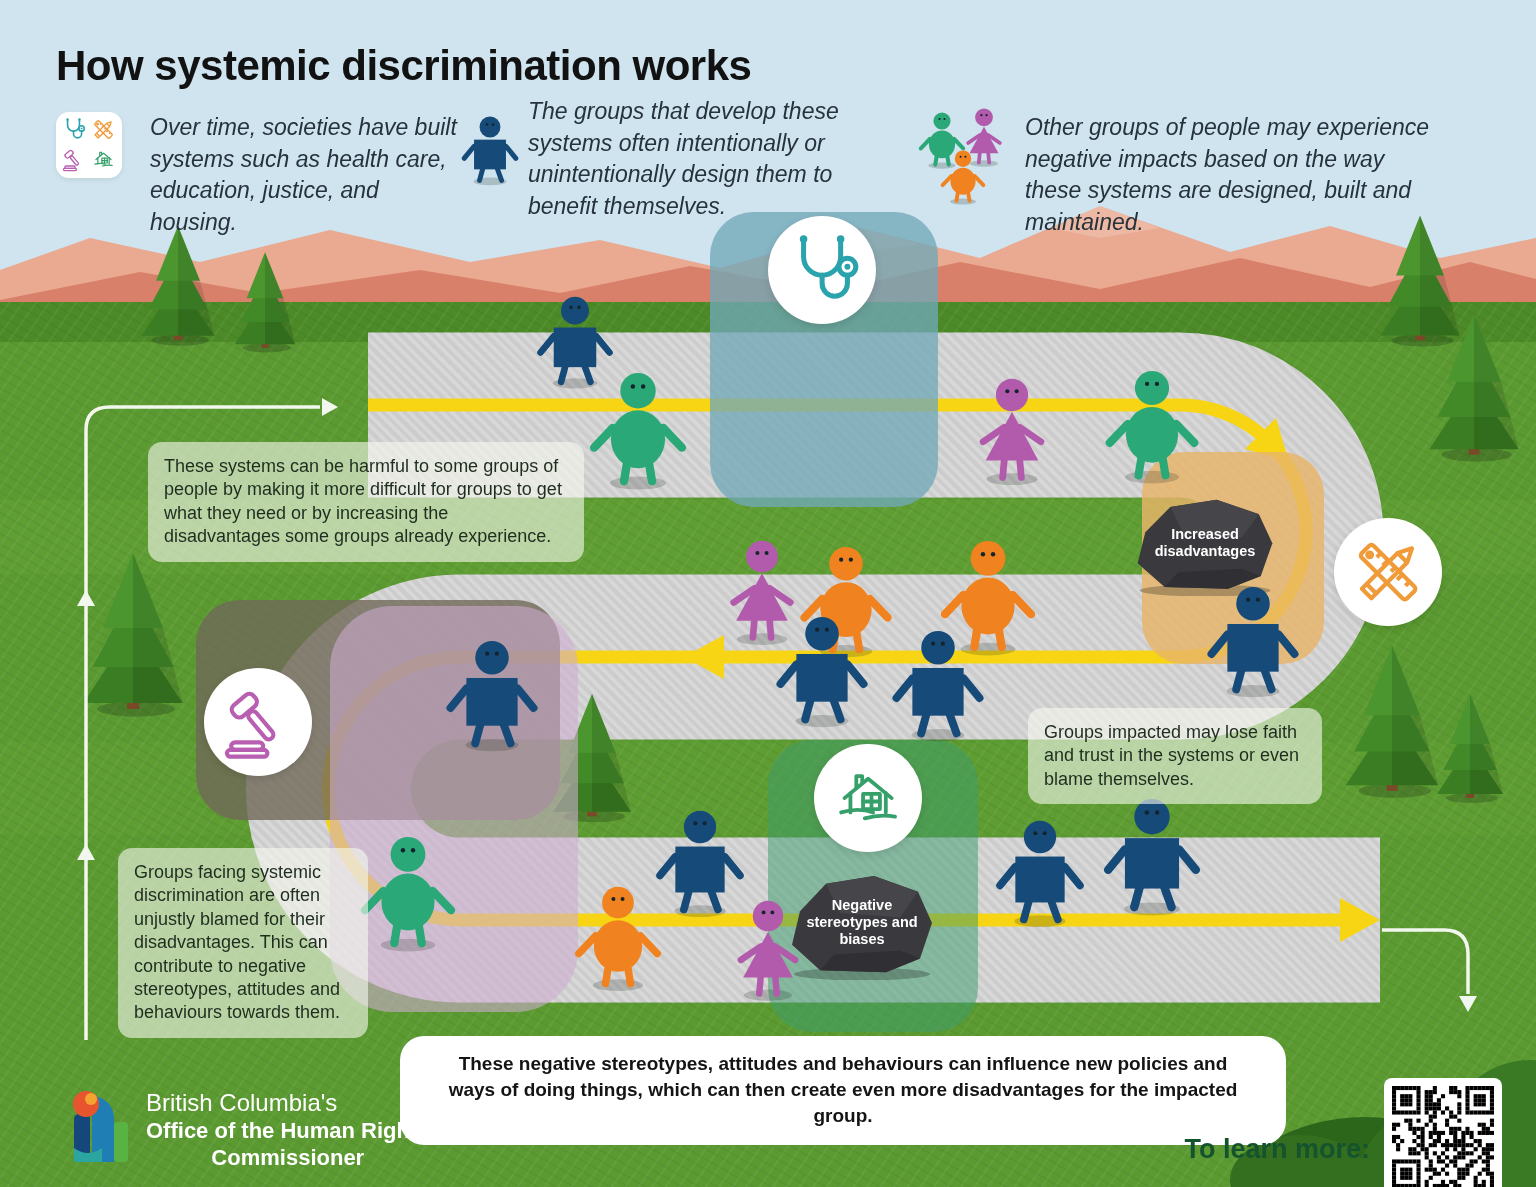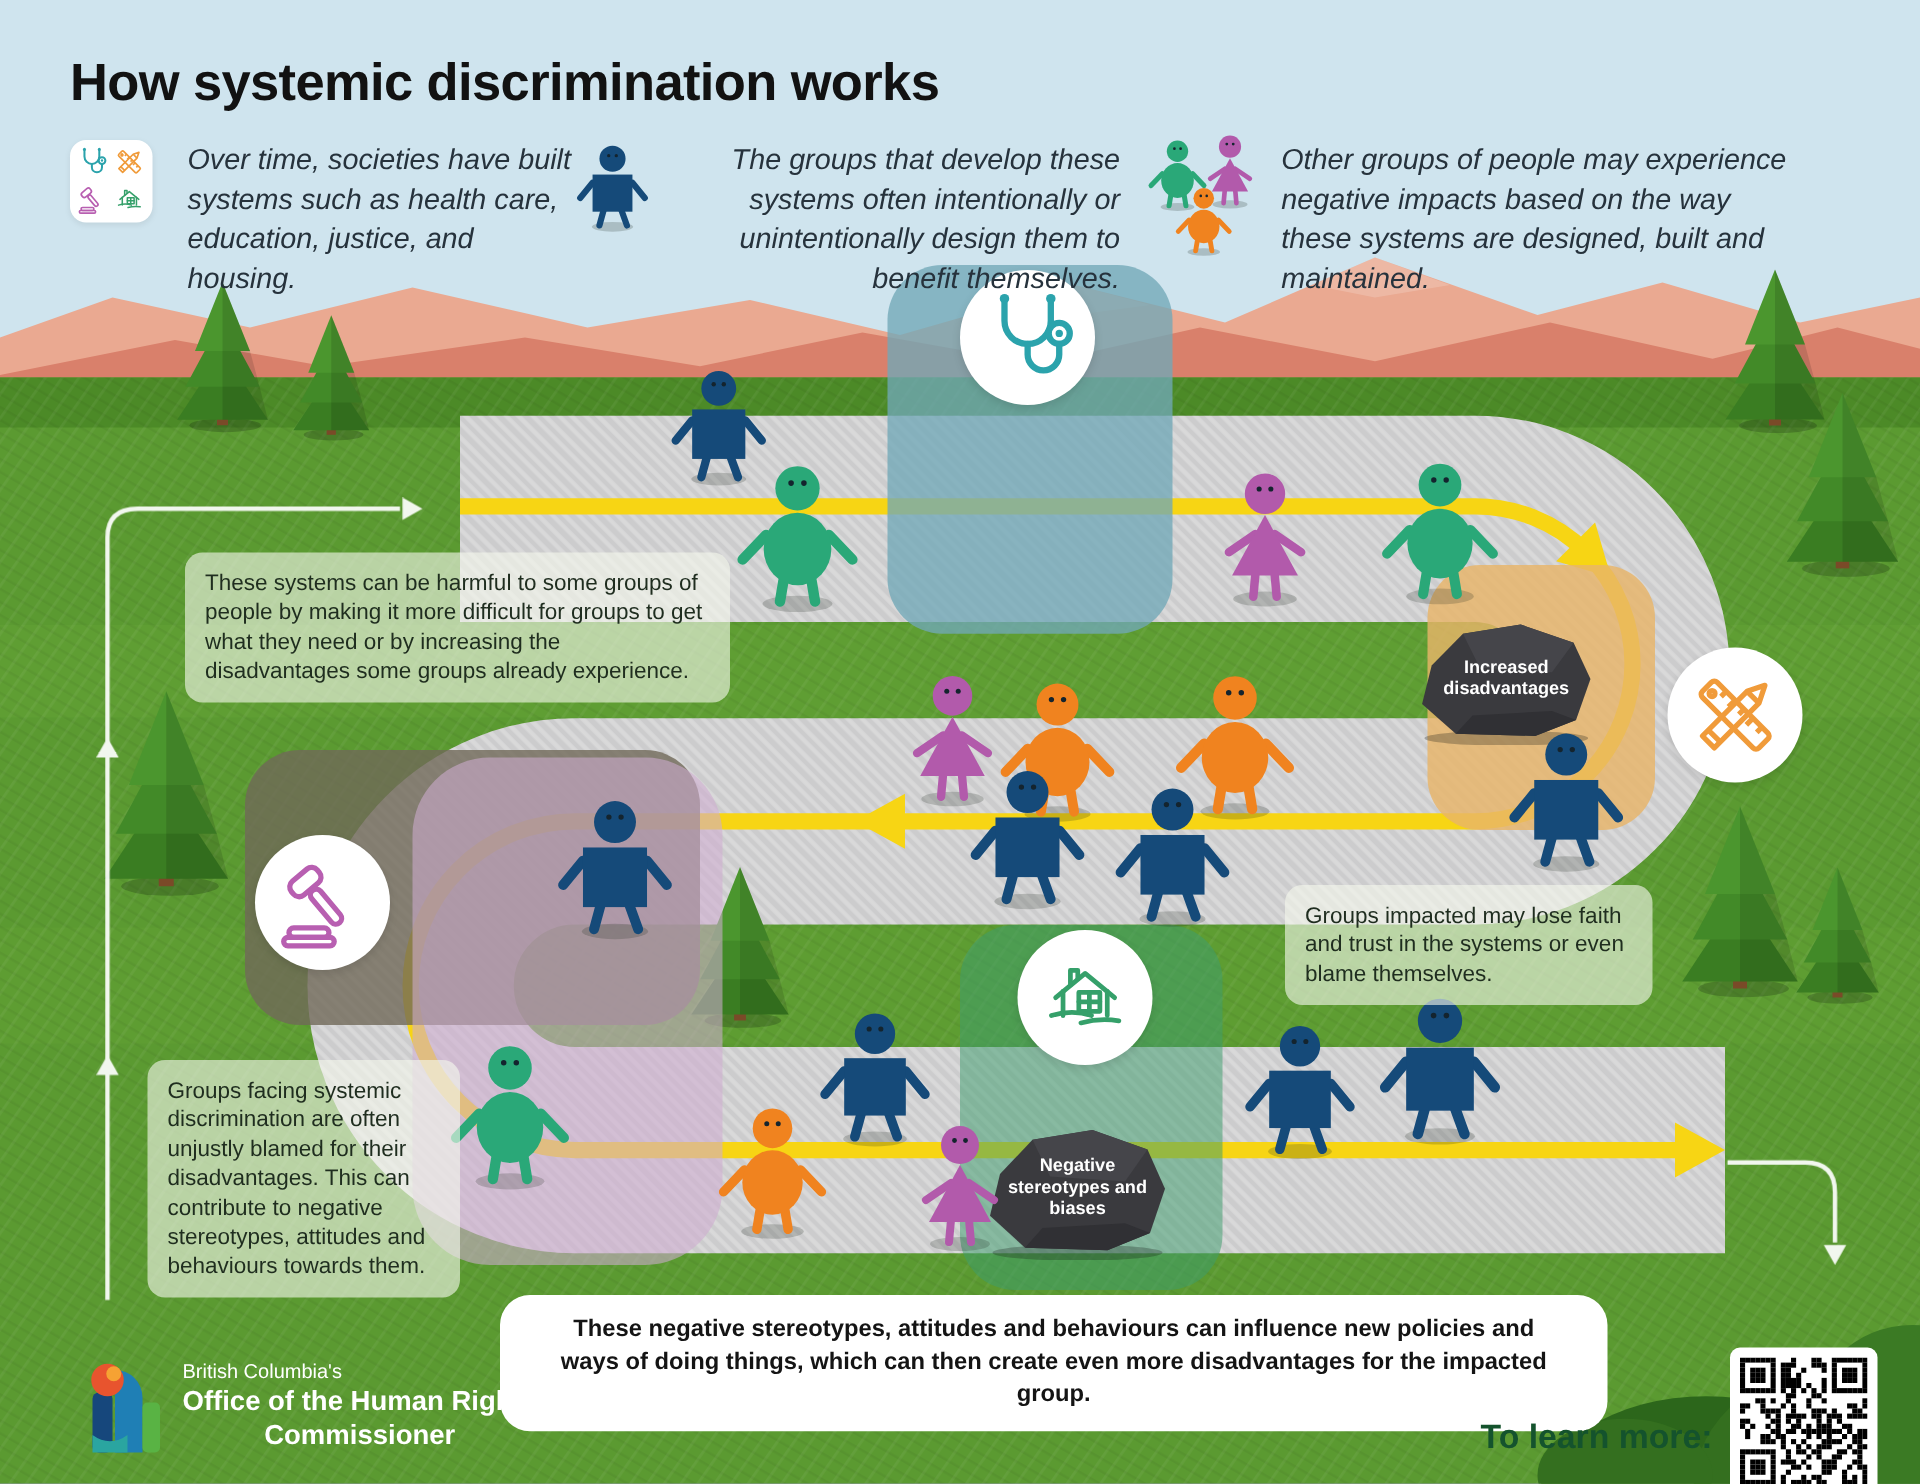--- a/index.html
+++ b/index.html
@@ -23,28 +23,28 @@
   #people-layer{position:absolute;left:0;top:0;z-index:5;pointer-events:none;}
   .callout{position:absolute;z-index:6;background:rgba(243,247,236,0.62);border-radius:14px;
     padding:13px 16px;color:#1f2d1f;font-size:18px;font-weight:400;line-height:1.3;margin-top:12px;}
   #cycle-pill{position:absolute;z-index:6;background:#ffffff;border-radius:24px;
     padding:15px 44px;text-align:center;color:#141414;font-size:19px;font-weight:700;line-height:1.38;}
   #header{position:absolute;left:0;top:0;width:100%;z-index:6;}
   #page-title{position:absolute;left:56px;top:42px;font-size:42px;font-weight:700;
     letter-spacing:-0.5px;color:#121212;}
   .intro-text{position:absolute;font-style:italic;font-size:23px;line-height:1.38;color:#26323c;}
   #intro-text-1{left:150px;top:112px;width:310px;}
-  #intro-text-2{left:528px;top:112px;width:368px;text-align:right;}
+  #intro-text-2{left:528px;top:96px;width:368px;}
   #intro-text-3{left:1025px;top:112px;width:420px;}
   #systems-icon-box{position:absolute;left:56px;top:112px;width:66px;height:66px;background:#fff;
     border-radius:13px;display:grid;grid-template-columns:1fr 1fr;gap:1px;padding:4px;
     box-shadow:0 2px 5px rgba(0,0,0,0.08);}
   #systems-icon-box svg{width:27px;height:27px;}
   #footer-logo{position:absolute;left:70px;top:1088px;z-index:6;display:flex;gap:14px;color:#fff;}
-  #logo-text .l1{font-size:16px;font-weight:400;line-height:1.25;}
+  #logo-text .l1{font-size:24px;font-weight:400;line-height:1.25;}
   #logo-text .l2,#logo-text .l3{font-size:22px;font-weight:700;line-height:1.22;text-align:center;}
   #learn-more{position:absolute;left:1120px;top:1134px;width:250px;z-index:6;text-align:right;
     color:#14532d;font-size:27px;font-weight:700;}
   #qr-box{position:absolute;left:1384px;top:1078px;width:118px;height:118px;z-index:6;
     background:#fff;border-radius:8px;padding:8px;}
   .ic{color:#000;}
 </style>
 </head>
 <body>
 
@@ -254,21 +254,21 @@
 
   <div class="rock" style="left:1128px;top:496px;width:154px;height:100px;">
     <svg viewBox="0 0 160 110" preserveAspectRatio="none">
       <ellipse cx="80" cy="104" rx="68" ry="6.5" fill="rgba(20,25,20,0.28)"></ellipse>
       <path d="M18,40 L44,12 L92,4 L136,20 L150,52 L138,88 L104,102 L38,100 L10,74 Z" fill="var(--rock)"></path>
       <path d="M44,12 L92,4 L136,20 L118,46 L58,42 Z" fill="#45454a"></path>
       <path d="M38,100 L104,102 L138,88 L118,80 L52,84 Z" fill="#303034"></path>
     </svg>
     <div class="rock-label">Increased disadvantages</div>
   </div>
-  <div class="rock" style="left:782px;top:900px;width:160px;height:108px;">
+  <div class="rock" style="left:782px;top:872px;width:160px;height:108px;">
     <svg viewBox="0 0 160 110" preserveAspectRatio="none">
       <ellipse cx="80" cy="104" rx="68" ry="6.5" fill="rgba(20,25,20,0.28)"></ellipse>
       <path d="M18,40 L44,12 L92,4 L136,20 L150,52 L138,88 L104,102 L38,100 L10,74 Z" fill="var(--rock)"></path>
       <path d="M44,12 L92,4 L136,20 L118,46 L58,42 Z" fill="#45454a"></path>
       <path d="M38,100 L104,102 L138,88 L118,80 L52,84 Z" fill="#303034"></path>
     </svg>
     <div class="rock-label">Negative stereotypes and biases</div>
   </div>
 
   <svg id="people-layer" width="1536" height="1187" viewBox="0 0 1536 1187">

